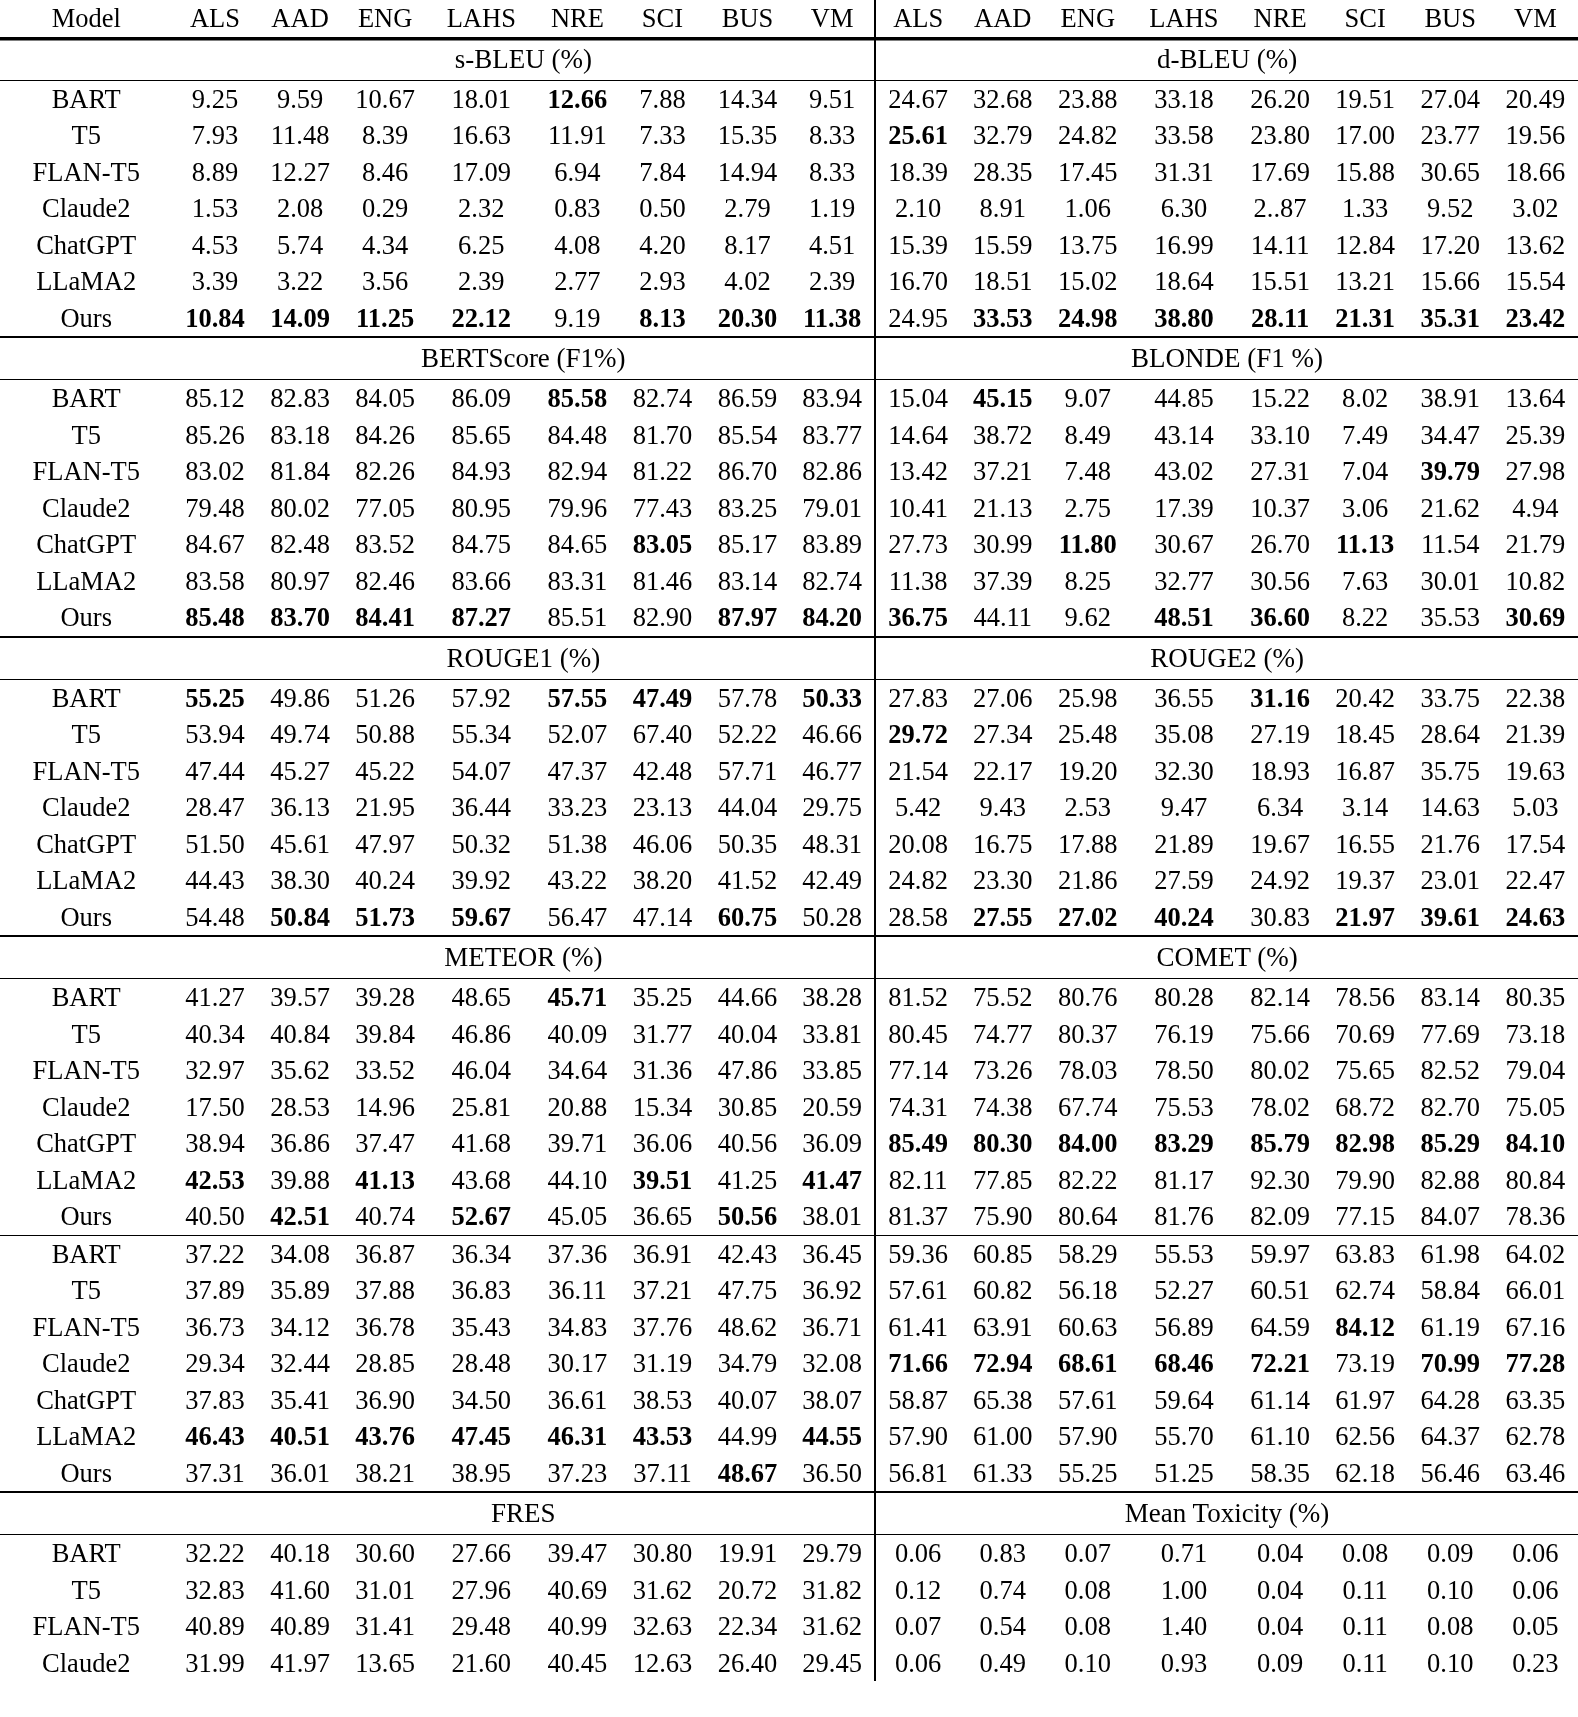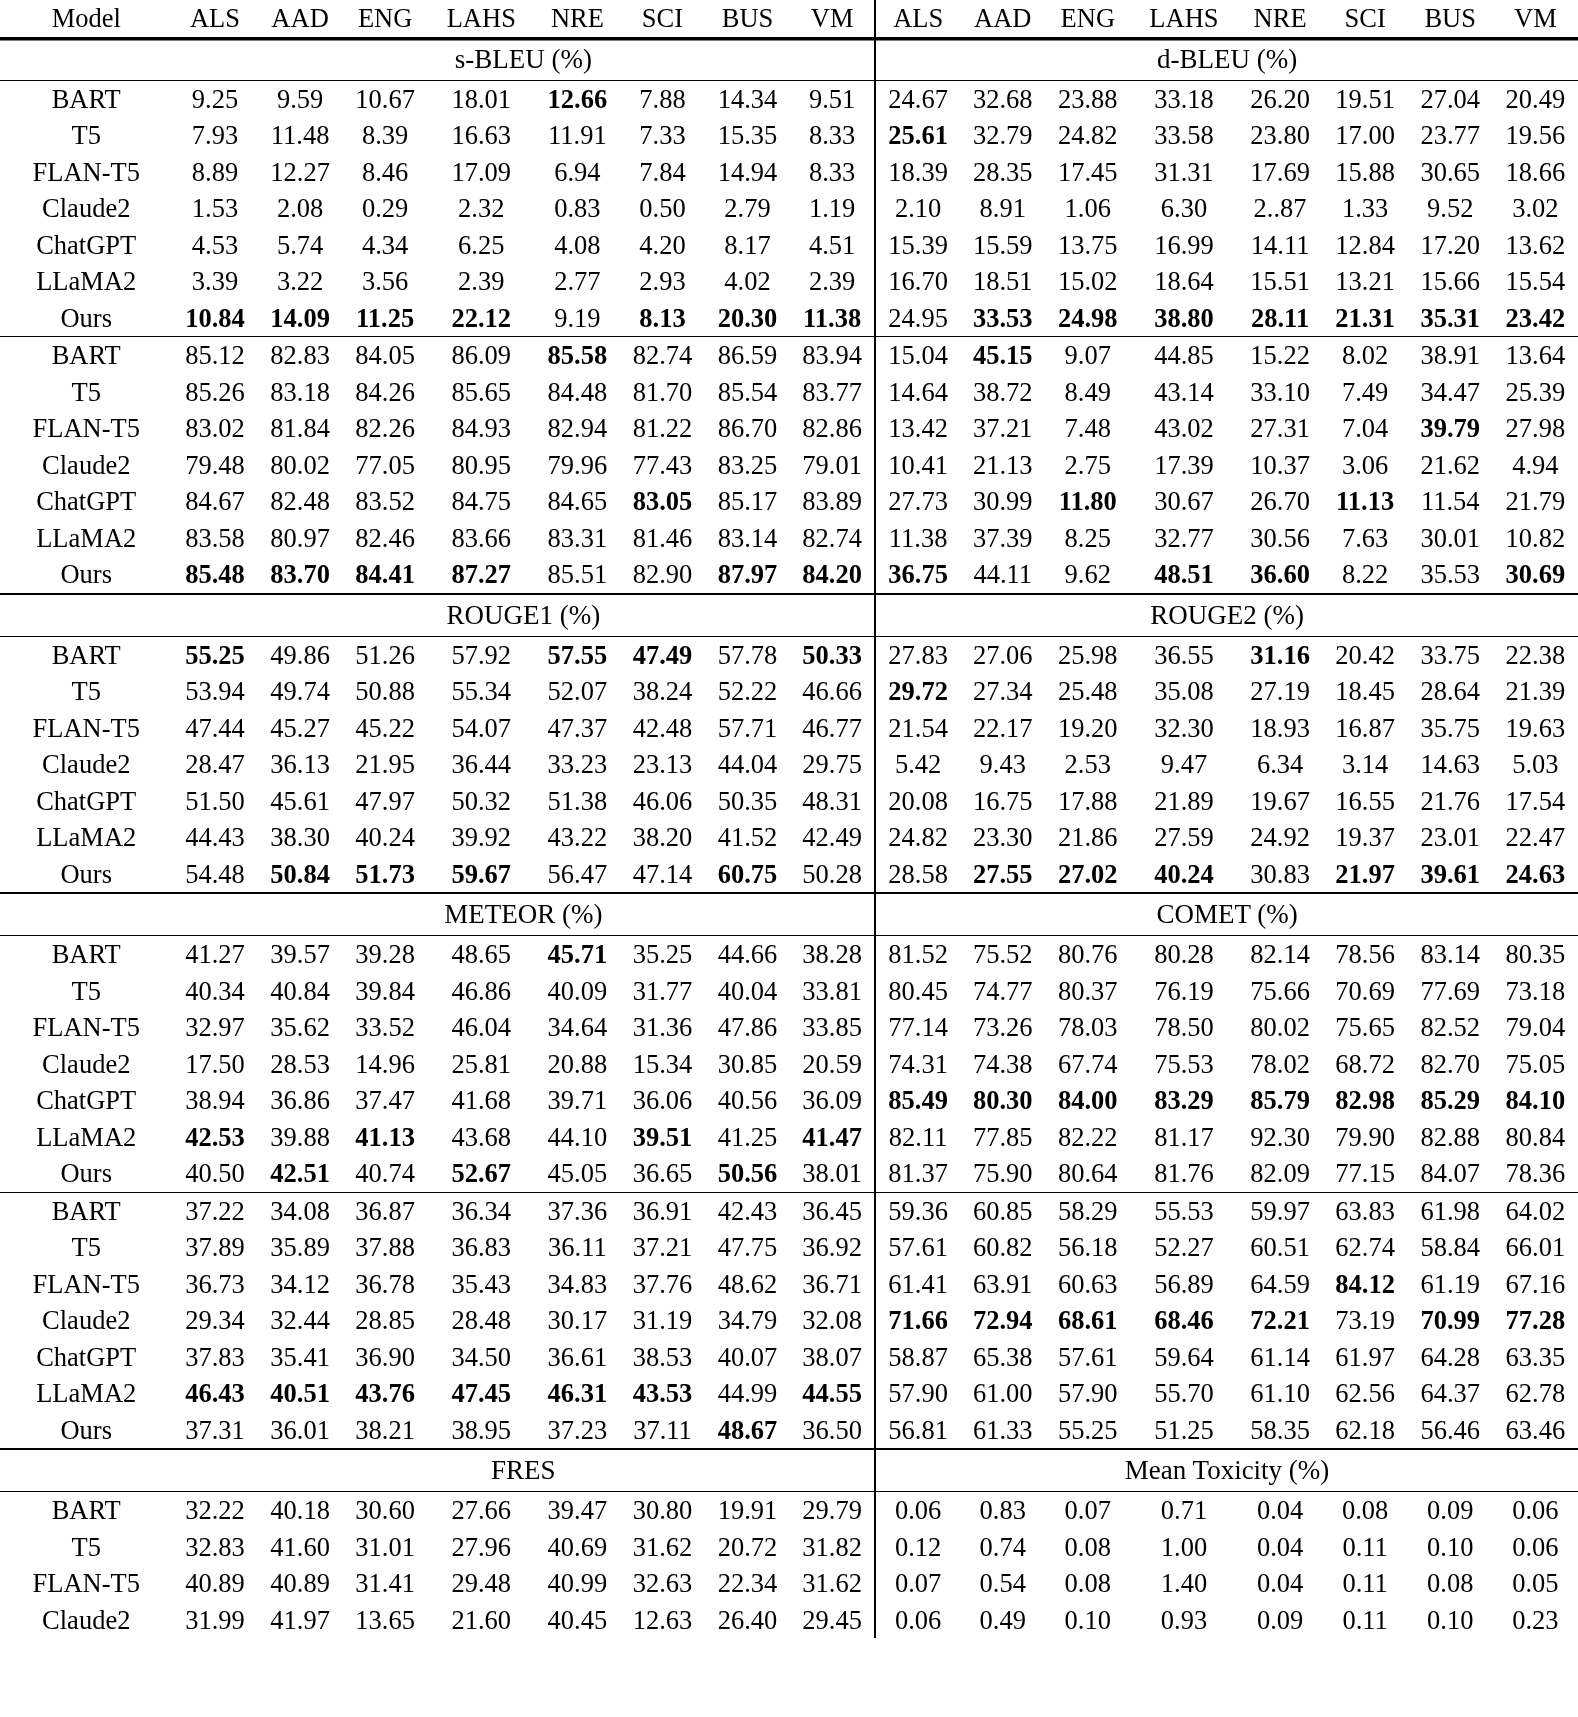--- a/index.html
+++ b/index.html
@@ -239,20 +239,25 @@
           <td><b>11.38</b></td>
           <td class="vsep">24.95</td>
           <td><b>33.53</b></td>
           <td><b>24.98</b></td>
           <td><b>38.80</b></td>
           <td><b>28.11</b></td>
           <td><b>21.31</b></td>
           <td><b>35.31</b></td>
           <td><b>23.42</b></td>
         </tr>
+        <tr class="section-title">
+          <td class="model rule-thick"></td>
+          <td class="title-cell rule-thick" colspan="8">BERTScore (F1%)</td>
+          <td class="title-cell vsep rule-thick" colspan="8">BLONDE (F1 %)</td>
+        </tr>
         <tr class="first-data-row">
           <td class="model rule-thin">BART</td>
           <td class="rule-thin">85.12</td>
           <td class="rule-thin">82.83</td>
           <td class="rule-thin">84.05</td>
           <td class="rule-thin">86.09</td>
           <td class="rule-thin"><b>85.58</b></td>
           <td class="rule-thin">82.74</td>
           <td class="rule-thin">86.59</td>
           <td class="rule-thin">83.94</td>
@@ -403,21 +408,21 @@
           <td class="rule-thin">33.75</td>
           <td class="rule-thin">22.38</td>
         </tr>
         <tr>
           <td class="model">T5</td>
           <td>53.94</td>
           <td>49.74</td>
           <td>50.88</td>
           <td>55.34</td>
           <td>52.07</td>
-          <td>38.24</td>
+          <td>67.40</td>
           <td>52.22</td>
           <td>46.66</td>
           <td class="vsep"><b>29.72</b></td>
           <td>27.34</td>
           <td>25.48</td>
           <td>35.08</td>
           <td>27.19</td>
           <td>18.45</td>
           <td>28.64</td>
           <td>21.39</td>

